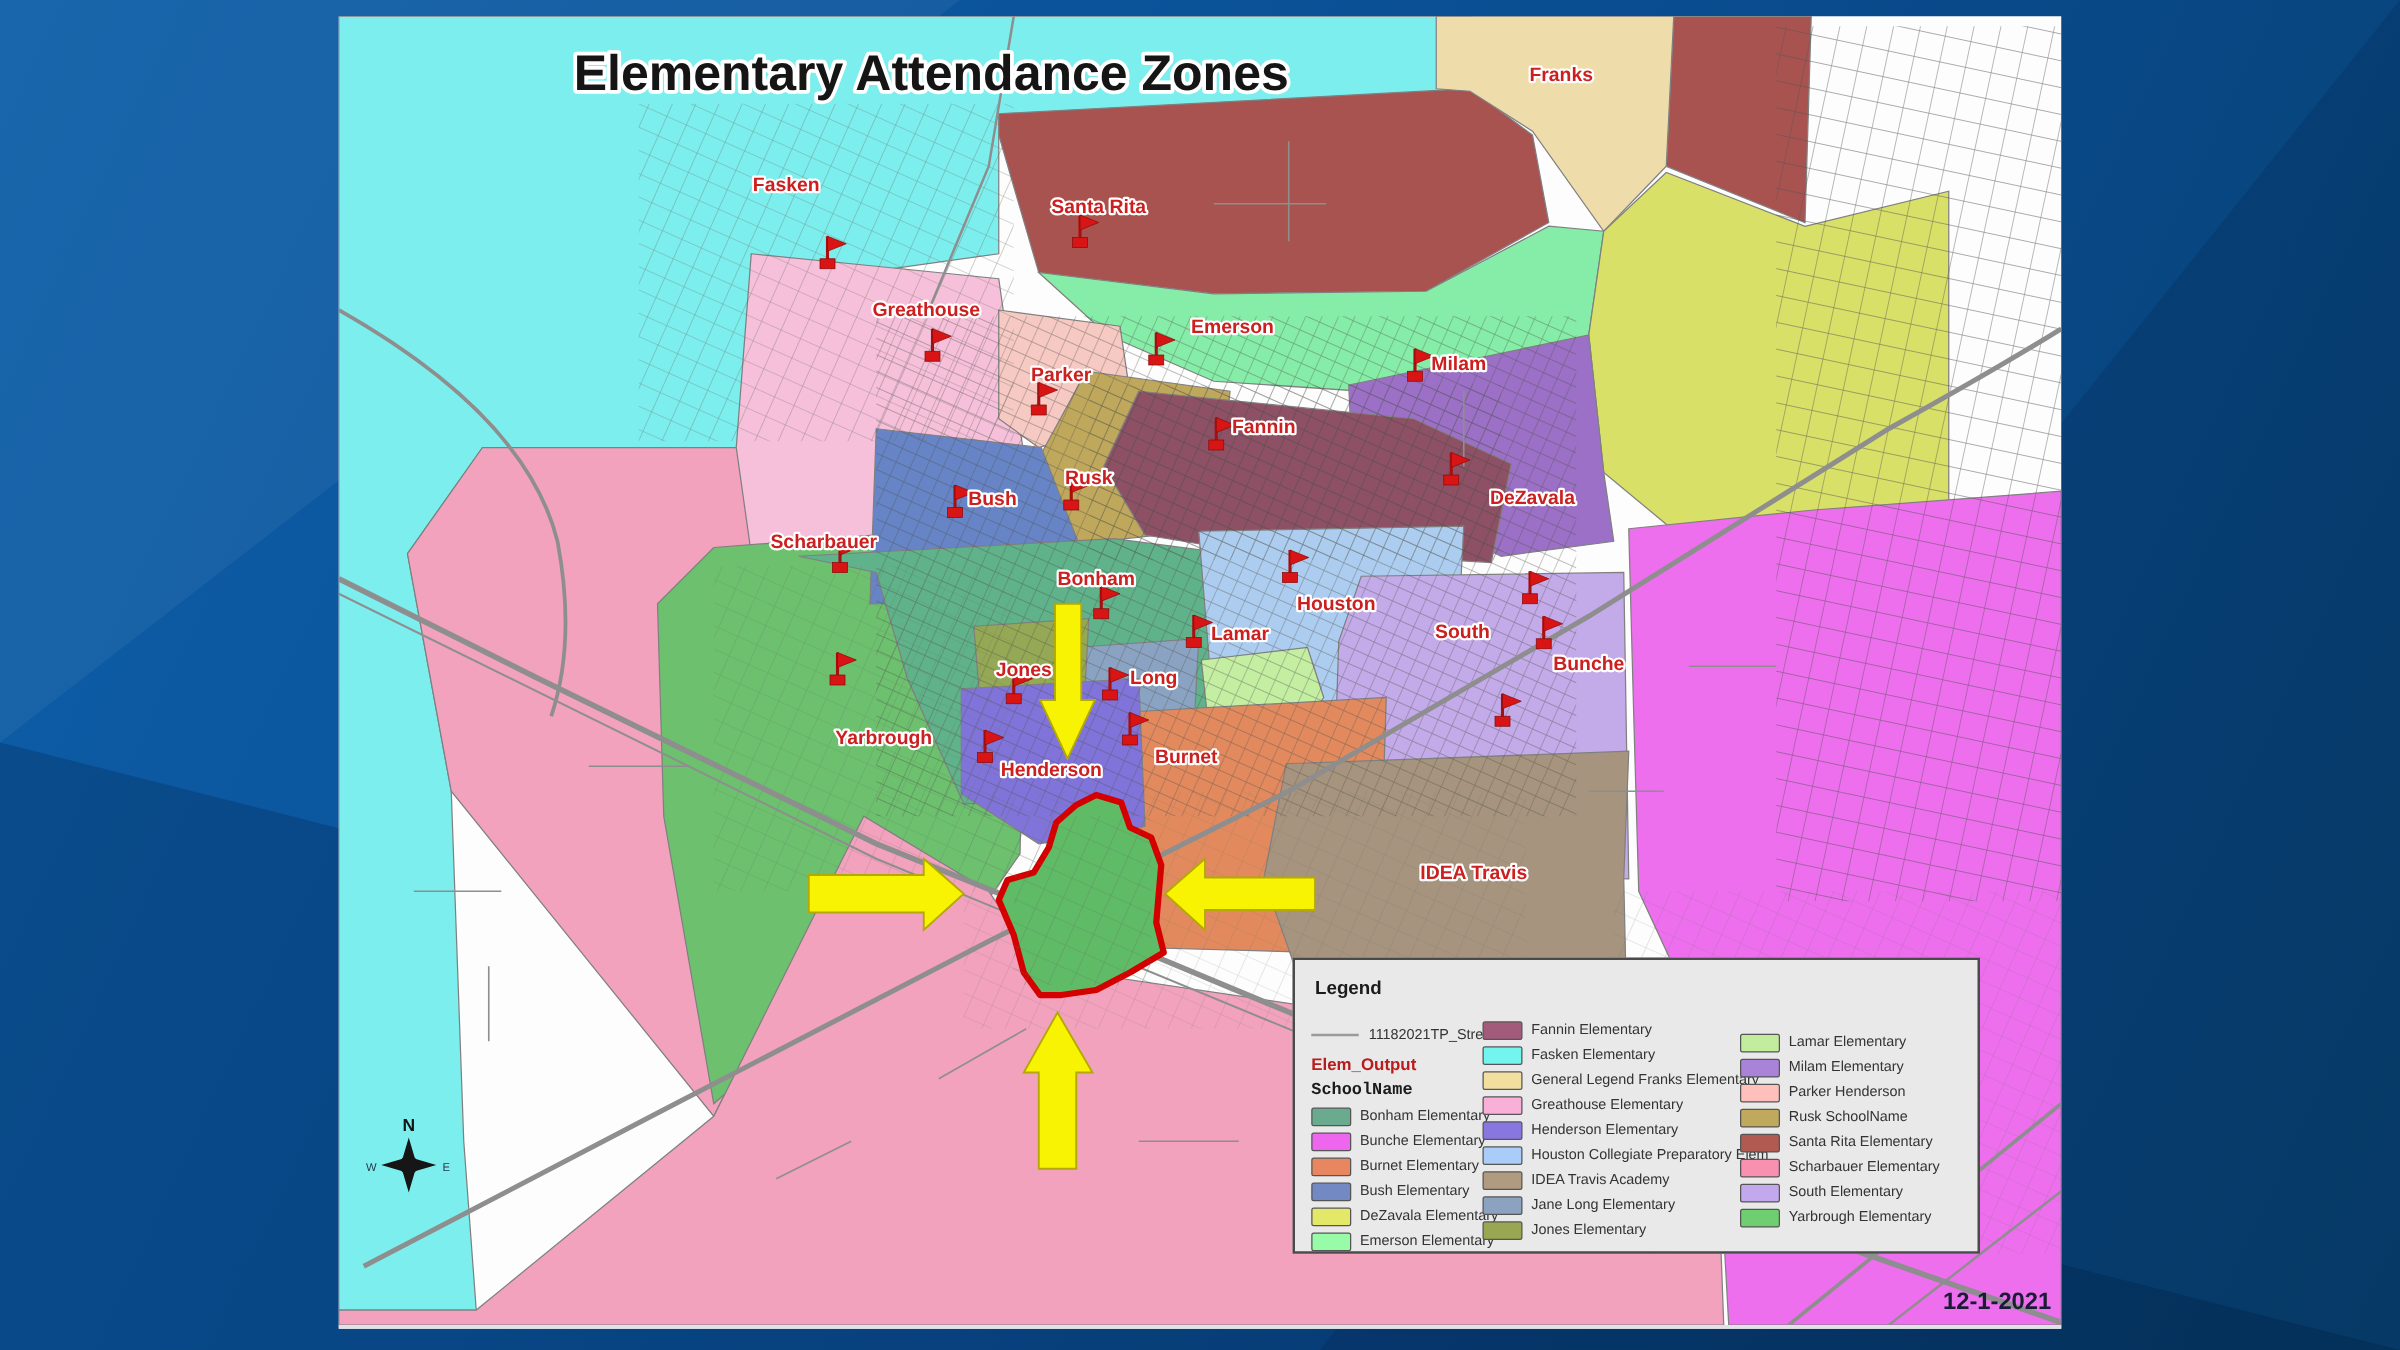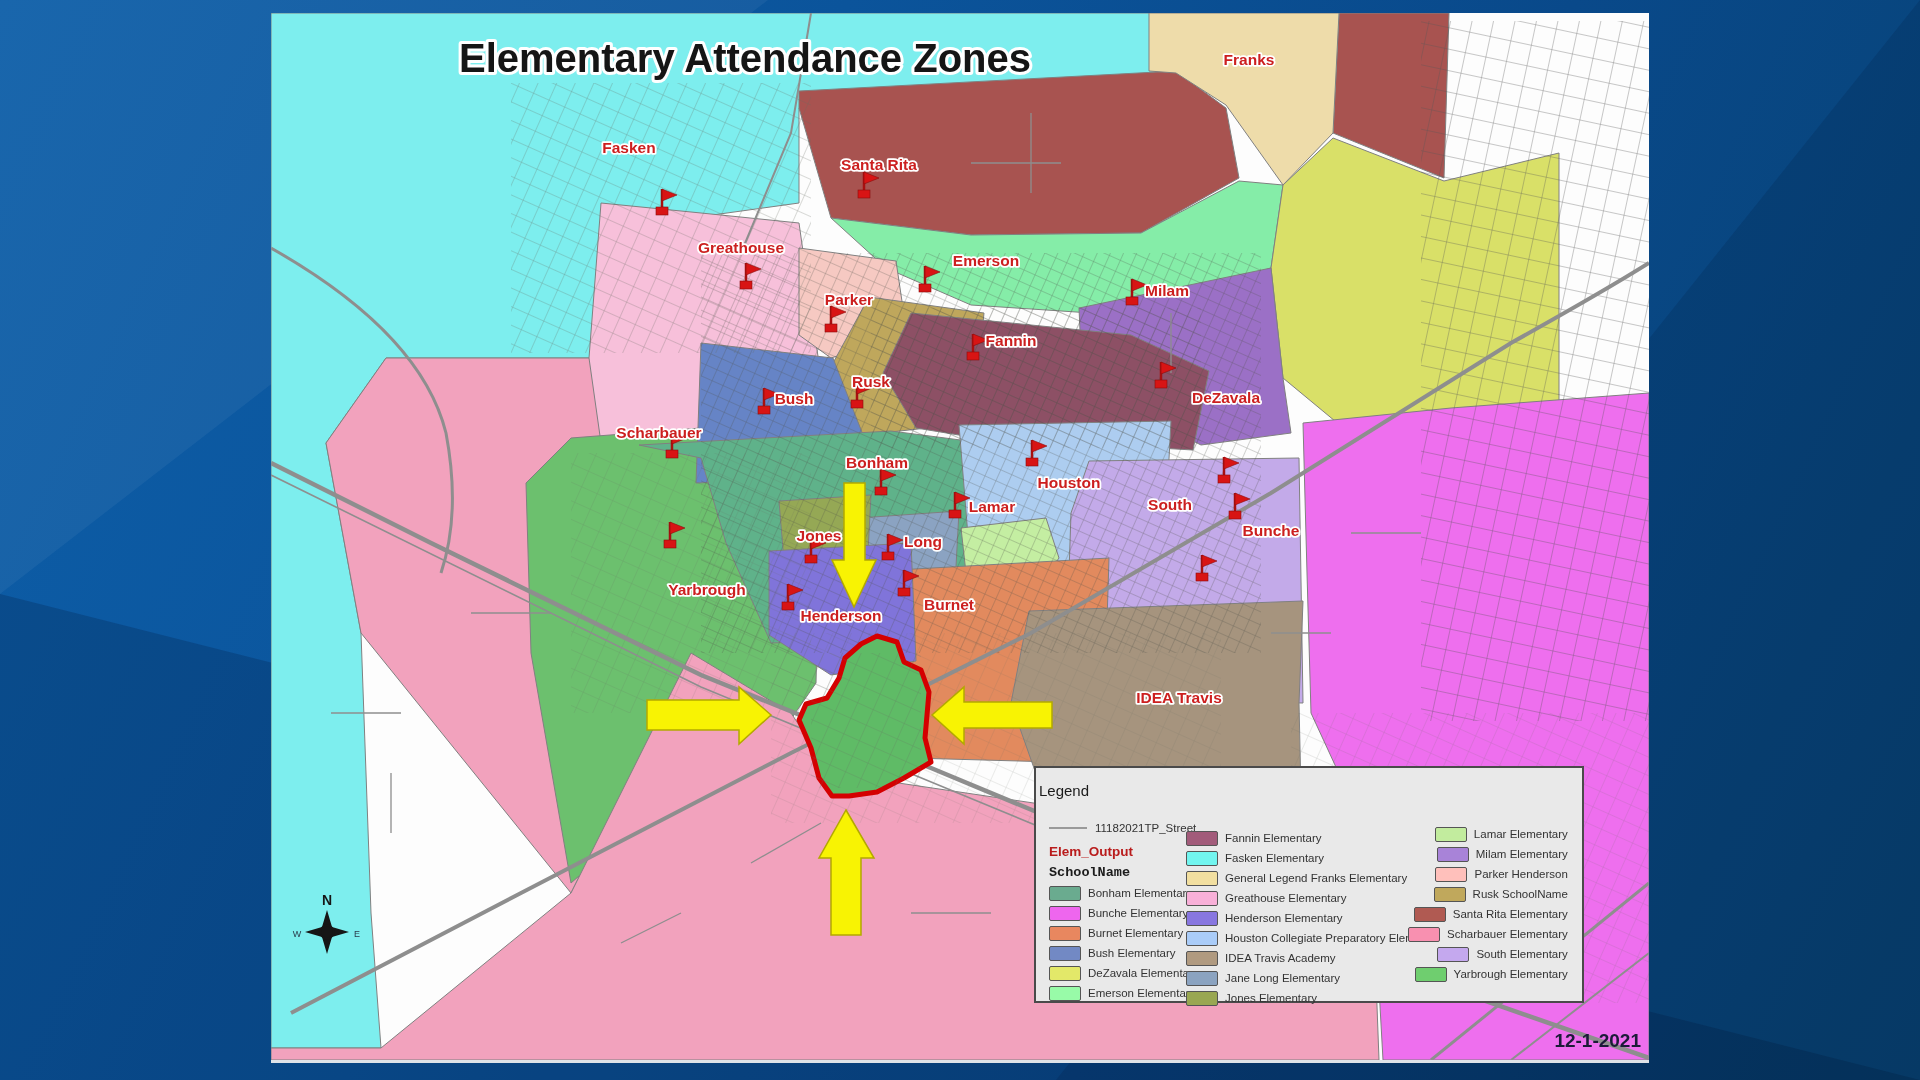--- a/index.html
+++ b/index.html
@@ -9,30 +9,30 @@
   .bg-diag{position:absolute;inset:0;pointer-events:none;}
   .bg-diag-1{background:rgba(255,255,255,0.05);clip-path:polygon(0 0,40% 0,0 55%);}
   .bg-diag-2{background:rgba(2,16,44,0.20);clip-path:polygon(0 55%,100% 100%,0 100%);}
   .bg-diag-3{background:rgba(2,16,44,0.14);clip-path:polygon(100% 0,100% 100%,55% 100%);}
   .map-frame{position:absolute;left:271px;top:13px;width:1378px;height:1047px;
              background:#fdfdfd;border-bottom:3px solid #dfe3e8;}
   .map-frame svg{display:block;width:1378px;height:1047px;}
   
   .legend{position:absolute;left:763px;top:753px;width:550px;height:237px;
           background:#e9e9e9;border:2px solid #4a4a4a;box-sizing:border-box;color:#222;}
-  .leg-title{position:absolute;left:3px;top:14px;font-size:15px;font-weight:normal;color:#1b1b1b;}
+  .leg-title{position:absolute;left:16px;top:14px;font-size:15px;font-weight:bold;color:#1b1b1b;}
   .leg-streetrow{position:absolute;left:13px;top:52px;display:flex;align-items:center;height:16px;}
   .leg-streetline{width:38px;height:0;border-top:2px solid #9a9a9a;margin-right:8px;}
   .leg-streetlabel{font-size:11.5px;color:#333;}
   .leg-h1{position:absolute;left:13px;top:76px;font-size:13.5px;font-weight:bold;color:#b91c1c;}
   .leg-h2{position:absolute;left:13px;top:97px;font-size:13.5px;font-weight:bold;color:#1b1b1b;font-family:Liberation Mono, monospace;}
   .leg-col{position:absolute;display:flex;flex-direction:column;}
   .leg-col-0{left:13px;top:115px;}
-  .leg-col-1{left:150px;top:60px;}
-  .leg-col-2{left:372px;top:56px;align-items:flex-end;}
+  .leg-col-1{left:150px;top:46px;}
+  .leg-col-2{left:356px;top:56px;}
   .leg-row{display:flex;align-items:center;height:20px;}
   .leg-swatch{width:30px;height:13px;border:1px solid #555;border-radius:2px;margin-right:7px;flex:0 0 auto;}
   .leg-label{font-size:11.5px;color:#333;white-space:nowrap;}
 </style>
 </head>
 <body>
 
 <div class="stage">
   <div class="bg-diag bg-diag-1"></div>
   <div class="bg-diag bg-diag-2"></div>

